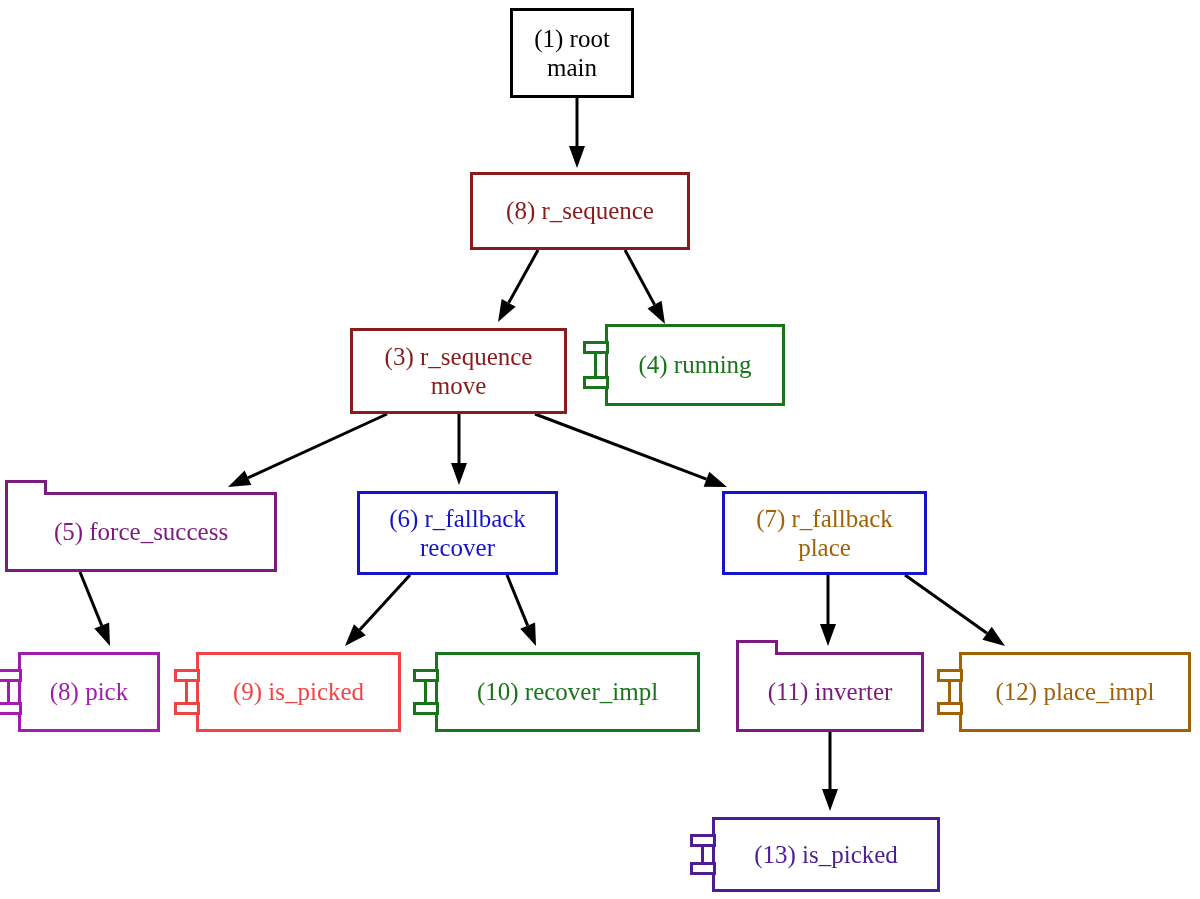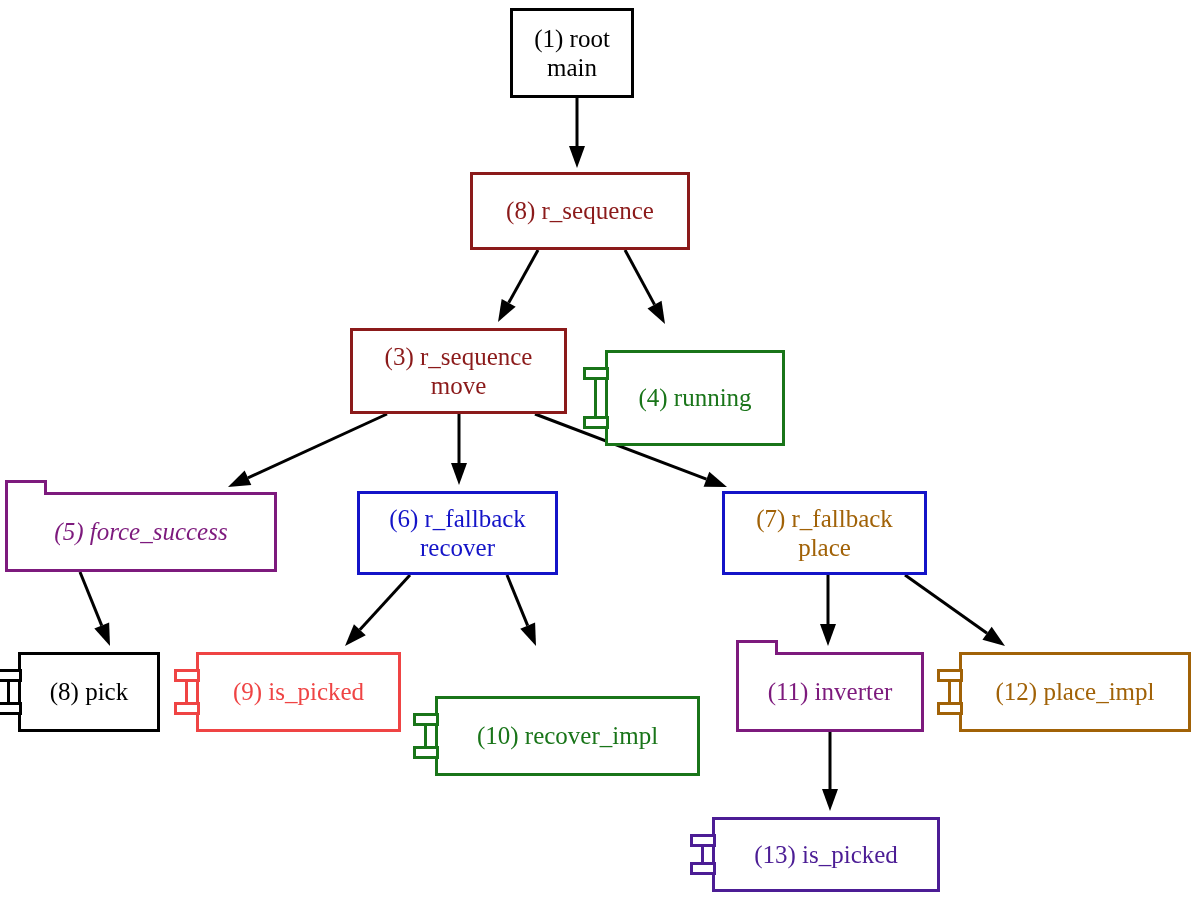--- a/index.html
+++ b/index.html
@@ -140,26 +140,26 @@
         <line x1="830" y1="732" x2="830" y2="789" stroke="#000000" stroke-width="3"></line>
         <polygon points="830,811 822,789 838,789" fill="#000000"></polygon>
       </g>
     </svg>
   <div id="nodes">
       <div class="node shape-box" style="left: 510px; top: 8px; width: 124px; height: 90px; color: rgb(0, 0, 0); border-color: rgb(0, 0, 0);"><span class="node-label">(1) root
 main</span></div>
       <div class="node shape-box" style="left: 470px; top: 172px; width: 220px; height: 78px; color: rgb(139, 26, 26); border-color: rgb(139, 26, 26);"><span class="node-label">(8) r_sequence</span></div>
       <div class="node shape-box" style="left: 350px; top: 328px; width: 217px; height: 86px; color: rgb(139, 26, 26); border-color: rgb(139, 26, 26);"><span class="node-label">(3) r_sequence
 move</span></div>
-      <div class="node shape-component" style="left: 605px; top: 350px; width: 180px; height: 96px; color: rgb(25, 117, 25);"><span class="comp-bar"></span><span class="comp-tab top"></span><span class="comp-tab bottom"></span><span class="node-label">(4) running</span></div>
-      <div class="node shape-folder" style="left: 5px; top: 492px; width: 272px; height: 80px; color: rgb(125, 26, 125); font-style: italic;"><span class="folder-tab"></span><span class="node-label">(5) force_success</span></div>
+      <div class="node shape-component" style="left: 605px; top: 324px; width: 180px; height: 82px; color: rgb(25, 117, 25);"><span class="comp-bar"></span><span class="comp-tab top"></span><span class="comp-tab bottom"></span><span class="node-label">(4) running</span></div>
+      <div class="node shape-folder" style="left: 5px; top: 492px; width: 272px; height: 80px; color: rgb(125, 26, 125);"><span class="folder-tab"></span><span class="node-label">(5) force_success</span></div>
       <div class="node shape-box" style="left: 357px; top: 491px; width: 201px; height: 84px; color: rgb(20, 20, 200); border-color: rgb(20, 20, 200);"><span class="node-label">(6) r_fallback
 recover</span></div>
       <div class="node shape-box" style="left: 722px; top: 491px; width: 205px; height: 84px; color: #a16207; border-color: rgb(20, 20, 200);"><span class="node-label">(7) r_fallback
 place</span></div>
-      <div class="node shape-component" style="left: 18px; top: 652px; width: 142px; height: 80px; color: #000000;"><span class="comp-bar"></span><span class="comp-tab top"></span><span class="comp-tab bottom"></span><span class="node-label">(8) pick</span></div>
+      <div class="node shape-component" style="left: 18px; top: 652px; width: 142px; height: 80px; color: #a21caf;"><span class="comp-bar"></span><span class="comp-tab top"></span><span class="comp-tab bottom"></span><span class="node-label">(8) pick</span></div>
       <div class="node shape-component" style="left: 196px; top: 652px; width: 205px; height: 80px; color: #ef4444;"><span class="comp-bar"></span><span class="comp-tab top"></span><span class="comp-tab bottom"></span><span class="node-label">(9) is_picked</span></div>
-      <div class="node shape-component" style="left: 435px; top: 652px; width: 265px; height: 80px; color: rgb(25, 117, 25); margin-top: 44px;"><span class="comp-bar"></span><span class="comp-tab top"></span><span class="comp-tab bottom"></span><span class="node-label">(10) recover_impl</span></div>
+      <div class="node shape-component" style="left: 435px; top: 652px; width: 265px; height: 80px; color: rgb(25, 117, 25);"><span class="comp-bar"></span><span class="comp-tab top"></span><span class="comp-tab bottom"></span><span class="node-label">(10) recover_impl</span></div>
       <div class="node shape-folder" style="left: 736px; top: 652px; width: 188px; height: 80px; color: rgb(125, 26, 125);"><span class="folder-tab"></span><span class="node-label">(11) inverter</span></div>
       <div class="node shape-component" style="left: 959px; top: 652px; width: 232px; height: 80px; color: #a16207;"><span class="comp-bar"></span><span class="comp-tab top"></span><span class="comp-tab bottom"></span><span class="node-label">(12) place_impl</span></div>
       <div class="node shape-component" style="left: 712px; top: 817px; width: 228px; height: 75px; color: #4c1d95;"><span class="comp-bar"></span><span class="comp-tab top"></span><span class="comp-tab bottom"></span><span class="node-label">(13) is_picked</span></div>
     </div>
 </div>
 
 </body></html>

